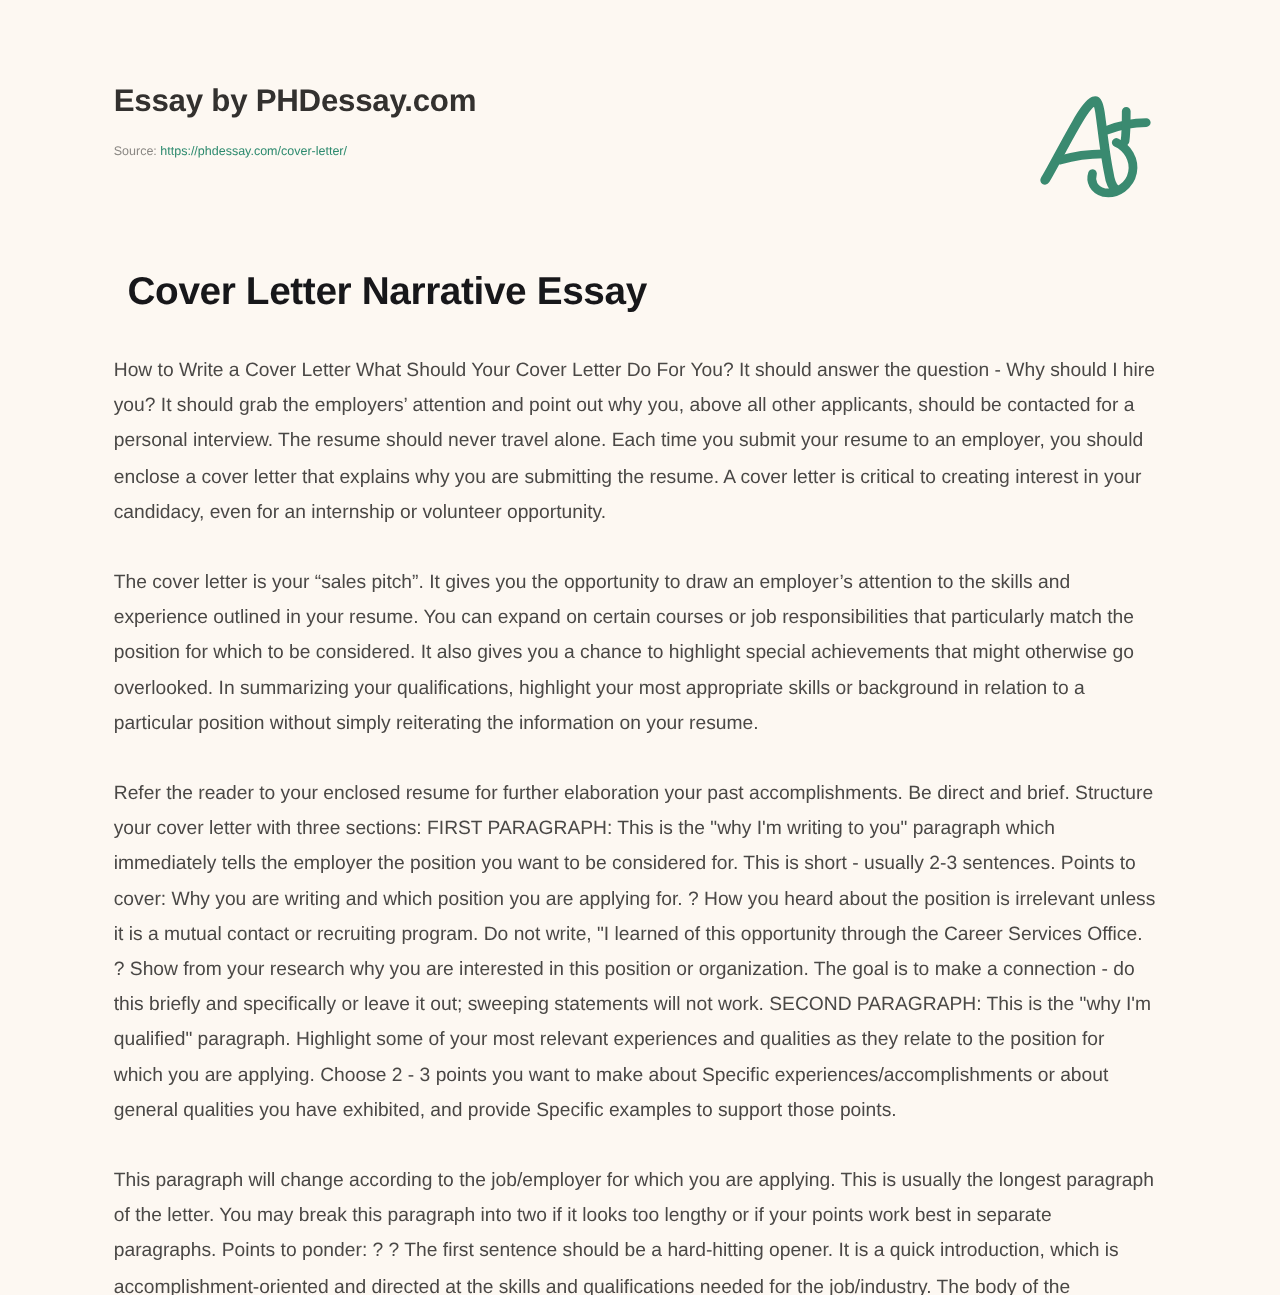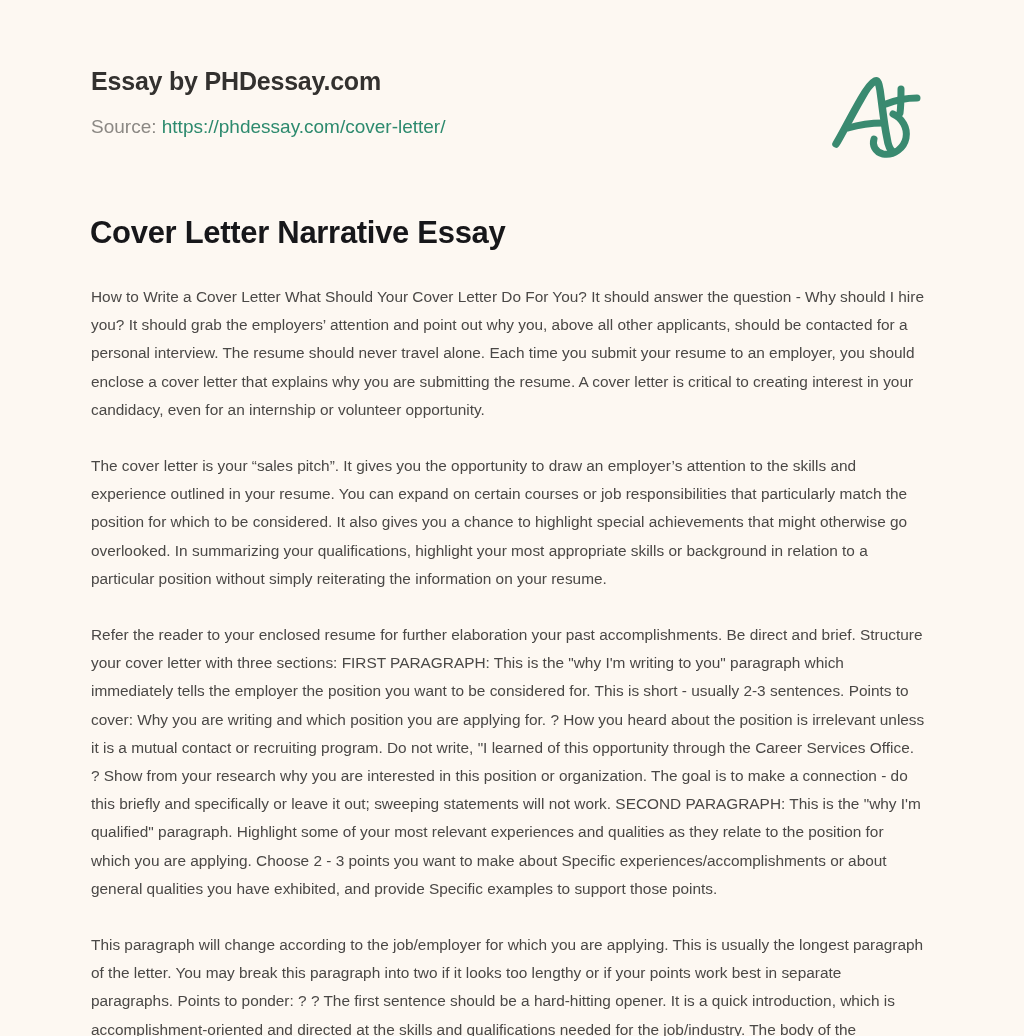--- a/index.html
+++ b/index.html
@@ -34,21 +34,21 @@
   .brand-line {
     font-size: 25px;
     font-weight: bold;
     color: #33312f;
     letter-spacing: -0.2px;
     line-height: 1.1;
   }
 
   .source-line {
     margin-top: 20px;
-    font-size: 19px;
+    font-size: 10px;
     line-height: 1.2;
     white-space: nowrap;
   }
 
   .source-label {
     color: #8b8884;
   }
 
   .source-url {
     color: #2d8a6e;
@@ -63,21 +63,21 @@
     top: 66px;
     width: 110px;
     height: 110px;
   }
 
   .logo svg { display: block; }
 
   
   .doc-title {
     position: absolute;
-    left: 90px;
+    left: 102px;
     top: 214px;
     width: 844px;
     font-size: 31px;
     font-weight: bold;
     color: #17171a;
     letter-spacing: -0.3px;
     line-height: 1.2;
   }
 
   

